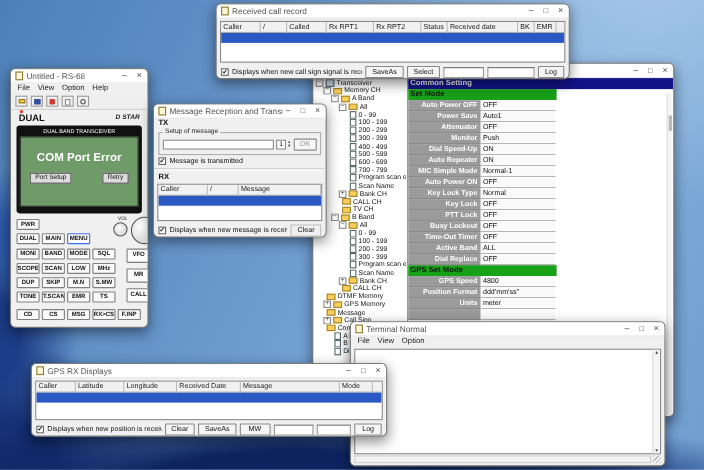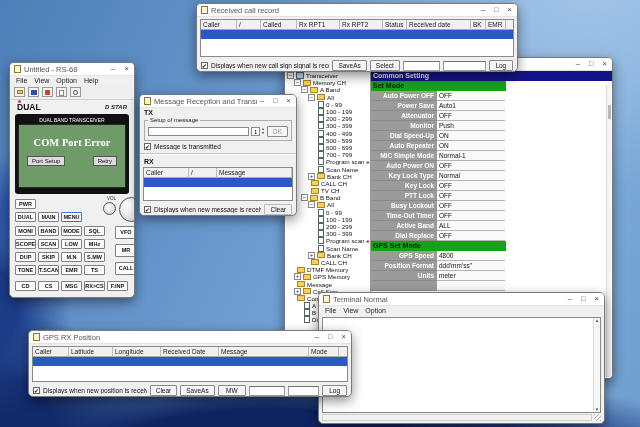--- a/index.html
+++ b/index.html
@@ -46,21 +46,21 @@
   .i-radio{width:5px;height:5px;background:#cf3b30;border-radius:1px;}
   .i-page{width:5px;height:6px;background:#fff;border:1px solid #888;}
   .i-find{width:5px;height:5px;border:1px solid #555;border-radius:50%;}
   .brandrow{display:flex;justify-content:space-between;align-items:center;padding:2px 7px 0 7px;background:#f0f0f0;}
   .icom{font-weight:bold;font-size:8.5px;color:#111;position:relative;letter-spacing:0;}
   .icomdot{position:absolute;width:3px;height:3px;background:#e03c31;border-radius:50%;top:-2px;left:1px;}
   .dstar{font-size:6px;font-weight:bold;font-style:italic;color:#222;}
   .bezel{margin:2px 5px;background:#111;border-radius:3px;padding:2px 3px 4px;height:80px;}
   .lcdhead{color:#fff;font-size:5px;text-align:center;height:8px;line-height:8px;white-space:nowrap;}
   .lcd{background:#6e9b67;height:64px;border:1px solid #2a2a2a;position:relative;}
-  .lcderr{color:#fff;font-weight:bold;font-size:10.5px;text-align:center;margin-top:12px;white-space:nowrap;font-family:Liberation Serif, serif;}
+  .lcderr{color:#fff;font-weight:bold;font-size:10.5px;text-align:center;margin-top:12px;white-space:nowrap;}
   .lcdbtns{display:flex;justify-content:space-between;padding:8px 8px 0;}
   .lcdbtn{background:#dcdcdc;border:1px solid #555;font-size:6px;height:10px;line-height:8px;padding:0 4px;color:#111;}
   .keys{position:relative;height:102px;margin:2px 5px 0;}
   .key{position:absolute;background:#fbfbfb;border:1px solid #808080;border-radius:1px;font-size:5.5px;
        font-weight:bold;text-align:center;height:10px;line-height:8px;color:#111;overflow:hidden;}
   .krow{position:absolute;left:0;display:flex;gap:2px;}
   .krow .key{position:static;width:21px;}
   .kside{position:absolute;left:100px;top:30px;display:flex;flex-direction:column;gap:5px;}
   .kside .key{position:static;width:22px;height:13px;line-height:11px;}
   .knob{position:absolute;border-radius:50%;border:1px solid #555;
@@ -586,21 +586,21 @@
         <span>▼</span>
       </div>
   </div>
   <div class="ths"></div>
   <div class="grip"></div>
 </div>
 
 <div class="win" id="gpswin" style="left:28px;top:330px;width:324px;height:67px;z-index:6;">
   <div class="tbar">
     <span class="appicon"></span>
-    <span class="ttl">GPS RX Position</span>
+    <span class="ttl">GPS RX Displays</span>
     <span class="tctrl">
       <span class="g-min"></span>
       <span class="g-max"></span>
       <span class="g-close"></span>
     </span>
   </div>
   <div class="tbl" style="height:36px;">
     <div class="thead">
         <span class="th" style="width: 36px;">Caller</span>
         <span class="th" style="width: 44px;">Latitude</span>

